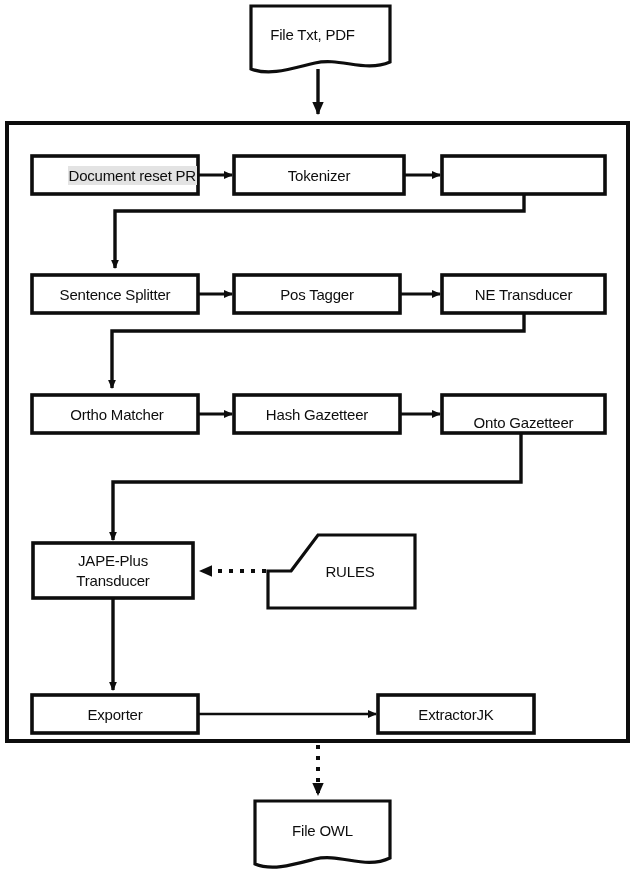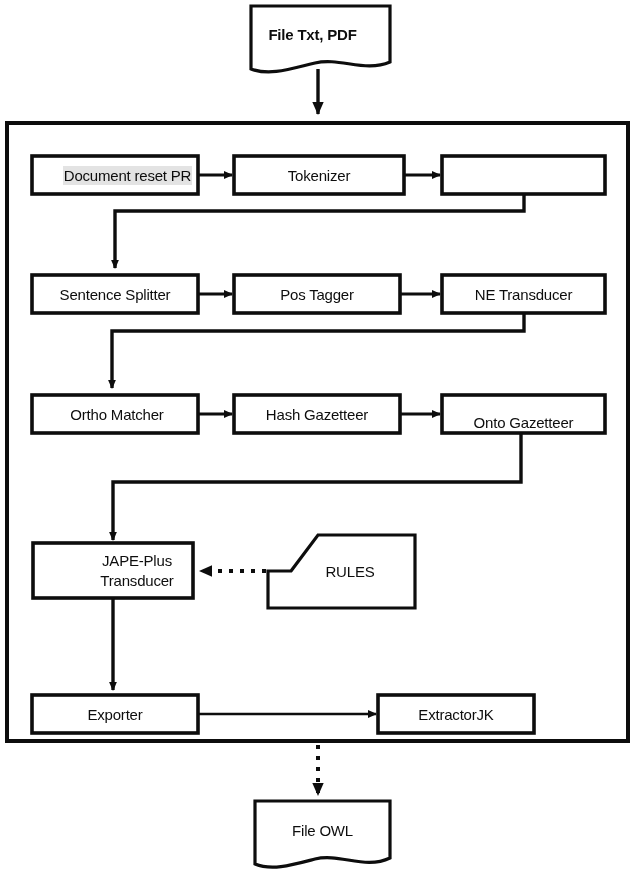--- a/index.html
+++ b/index.html
@@ -35,25 +35,24 @@
     font-family: "Liberation Sans", sans-serif;
     font-size: 15px;
     line-height: 19px;
     letter-spacing: -0.2px;
     white-space: nowrap;
     pointer-events: none;
   }
   .node-label.wrap {
     white-space: normal;
     line-height: 20px;
-    margin-left: 24px;
   }
   .node-label.clipped {
-    justify-content: center;
-    padding-left: 12px;
+    justify-content: flex-end;
+    padding-left: 0;
     overflow: hidden;
   }
   .node-label.clipped span {
     background: #e3e3e3;
     padding: 0 1px;
   }
   .hit {
     position: absolute;
     background: transparent;
   }
@@ -149,21 +148,21 @@
     </g>
     <line x1="198" y1="714" x2="376" y2="714" stroke="#0d0d0d" stroke-width="2.6" marker-end="url(#arrow)"></line>
 
     <line x1="318" y1="745" x2="318" y2="795" stroke="#0d0d0d" stroke-width="4" stroke-dasharray="4 7" stroke-linecap="butt" marker-end="url(#arrowbig)"></line>
 
     <g>
       <path d="M255,801 L390,801 L390,858 C365,870 340,853 315,859 C292,865 272,871 255,864 Z" fill="#ffffff" stroke="#0d0d0d" stroke-width="3.2" stroke-linejoin="miter"></path>
     </g>
   </svg>
 
-  <div class="node-label" style="left:251px; top:14px; width:123px; height:40px;font-weight:bold;">File Txt, PDF</div>
+  <div class="node-label" style="left:251px; top:14px; width:123px; height:40px;">File Txt, PDF</div>
 
   <div class="node-label clipped" style="left:34px; top:157px; width:163px; height:36px;">
     <span>Document reset PR</span>
   </div>
 
   <div class="node-label" style="left:234px; top:157px; width:170px; height:36px;">Tokenizer</div>
 
 
   <div class="node-label" style="left:32px; top:276px; width:166px; height:36px;">Sentence Splitter</div>
 

